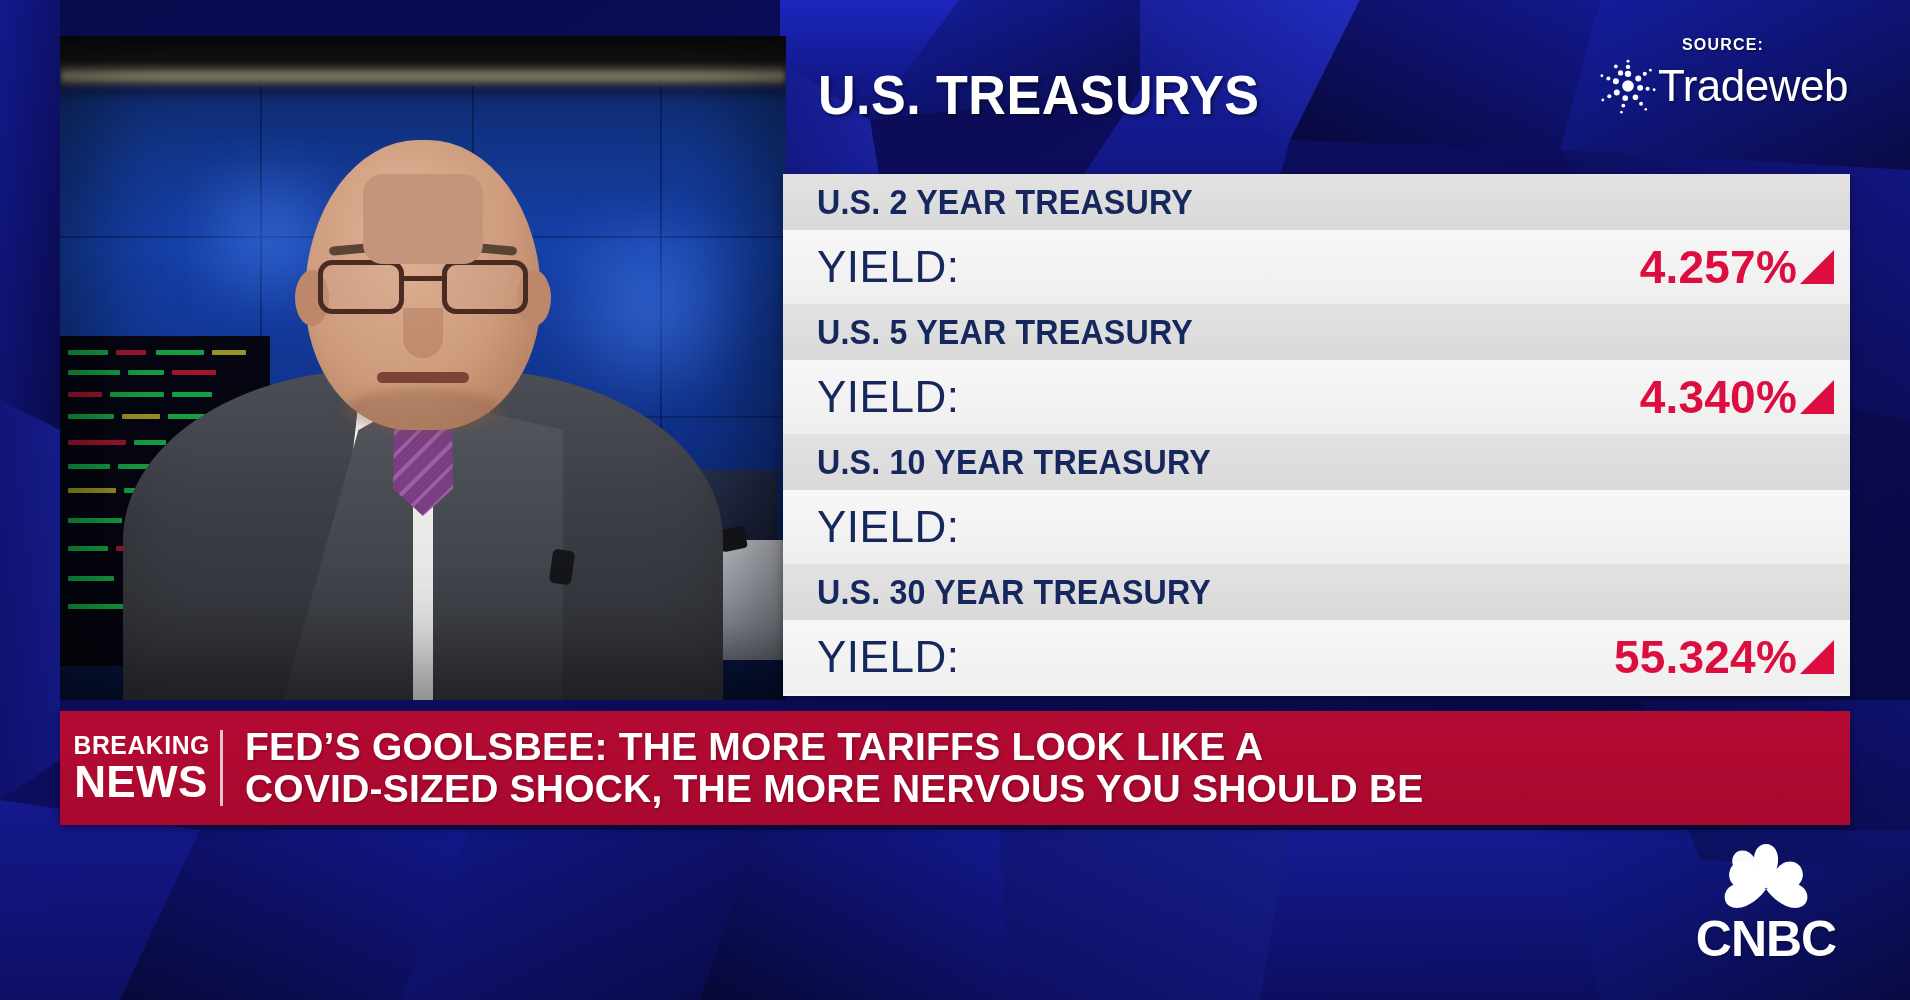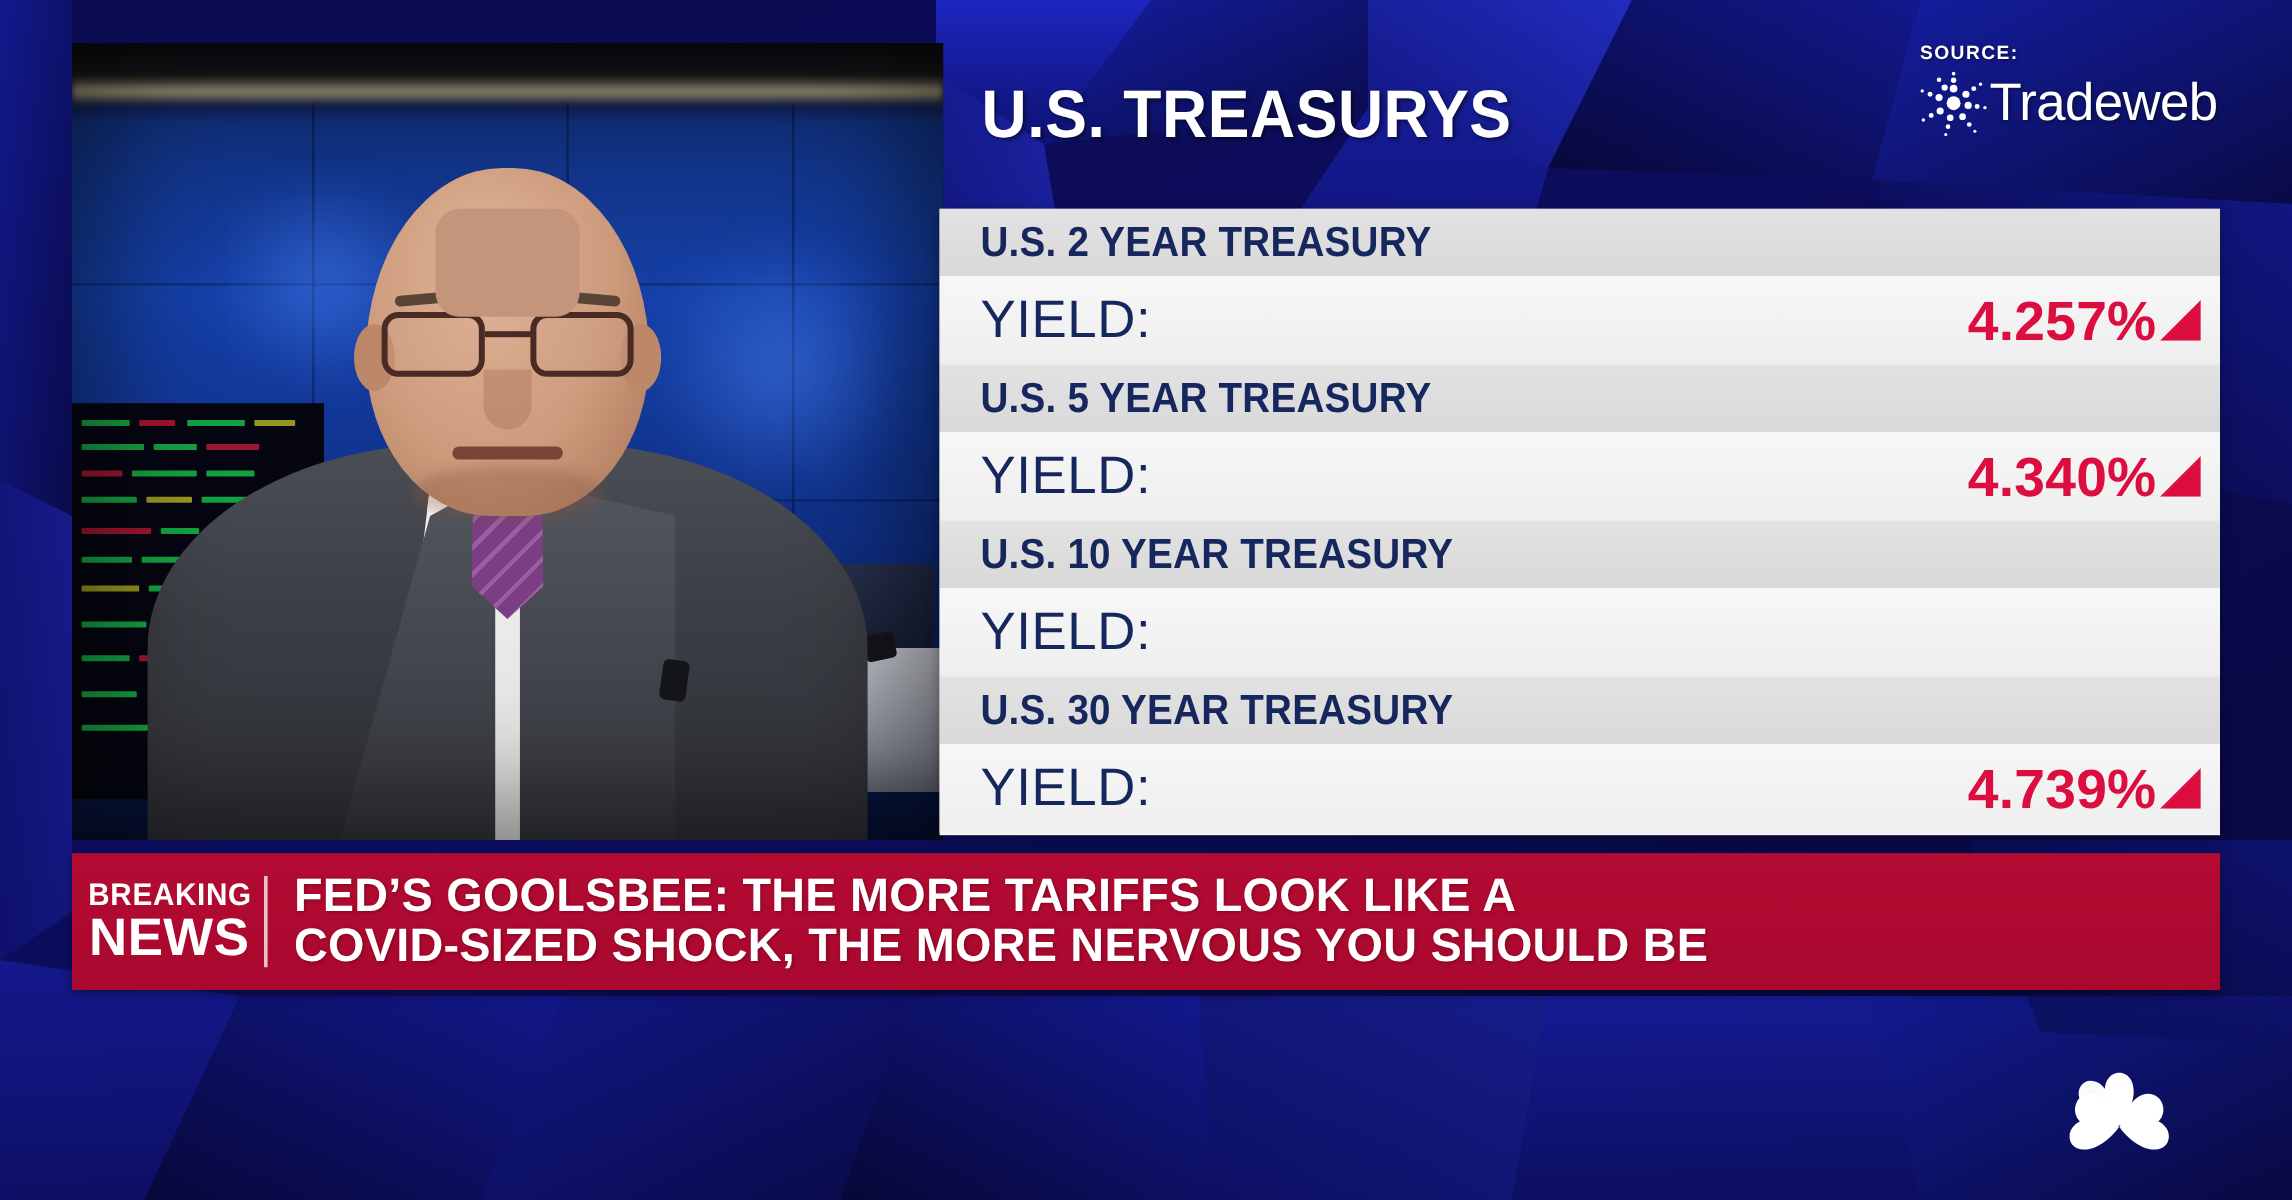--- a/index.html
+++ b/index.html
@@ -170,21 +170,21 @@
     font-size:56px; font-weight:bold;
     letter-spacing:.5px;
     color:#ffffff;
     text-shadow:2px 2px 4px rgba(0,0,0,.55);
     transform:scaleX(.93);
     transform-origin:left center;
     white-space:nowrap;
   }
   #source-block {
     position:absolute; right:62px; top:36px;
-    text-align:left;
+    text-align:center;
     color:#fff;
   }
   #source-label {
     font-size:16px; font-weight:bold; letter-spacing:1.2px;
     text-shadow:1px 1px 2px rgba(0,0,0,.6);
     margin-right:2px;
   }
   #tradeweb-logo {
     display:flex; align-items:center; justify-content:flex-end;
     margin-top:4px;
@@ -487,21 +487,21 @@
     <div class="row value-row">
       <span class="yield-label">YIELD:</span>
     </div>
 
     <div class="row label-row">
       <span class="sec-name">U.S. 30 YEAR TREASURY</span>
     </div>
     <div class="row value-row">
       <span class="yield-label">YIELD:</span>
       <span class="yield-right">
-        <span class="yield-value">4.739%</span>
+        <span class="yield-value">55.324%</span>
         <svg class="arrow-up" viewBox="0 0 100 100">
           <polygon points="0,100 100,0 100,100" fill="#dc0e3f"></polygon>
         </svg>
       </span>
     </div>
 
     <div id="table-tail"></div>
   </div>
 
   <div id="news-banner">
@@ -520,15 +520,16 @@
     <svg id="peacock" viewBox="0 0 120 72">
       <g fill="#ffffff">
         <path d="M60 6 C52 6 47 14 48 24 C49 34 55 44 60 50 C65 44 71 34 72 24 C73 14 68 6 60 6 Z"></path>
         <path d="M60 50 C56 42 52 31 44 26 C36 21 27 24 24 32 C21 40 26 48 34 51 C42 54 53 52 60 50 Z"></path>
         <path d="M60 50 C64 42 68 31 76 26 C84 21 93 24 96 32 C99 40 94 48 86 51 C78 54 67 52 60 50 Z"></path>
         <path d="M60 51 C52 47 41 43 32 45 C23 47 17 54 19 62 C21 70 31 72 40 68 C49 64 56 57 60 51 Z"></path>
         <path d="M60 51 C68 47 79 43 88 45 C97 47 103 54 101 62 C99 70 89 72 80 68 C71 64 64 57 60 51 Z"></path>
         <path d="M60 50 C57 40 54 26 47 18 C41 11 32 11 28 17 C24 23 27 32 34 38 C42 45 53 49 60 50 Z" opacity=".98"></path>
       </g>
     </svg>
+    <div id="cnbc-word">CNBC</div>
   </div>
 
 </div>
 
 </body></html>

